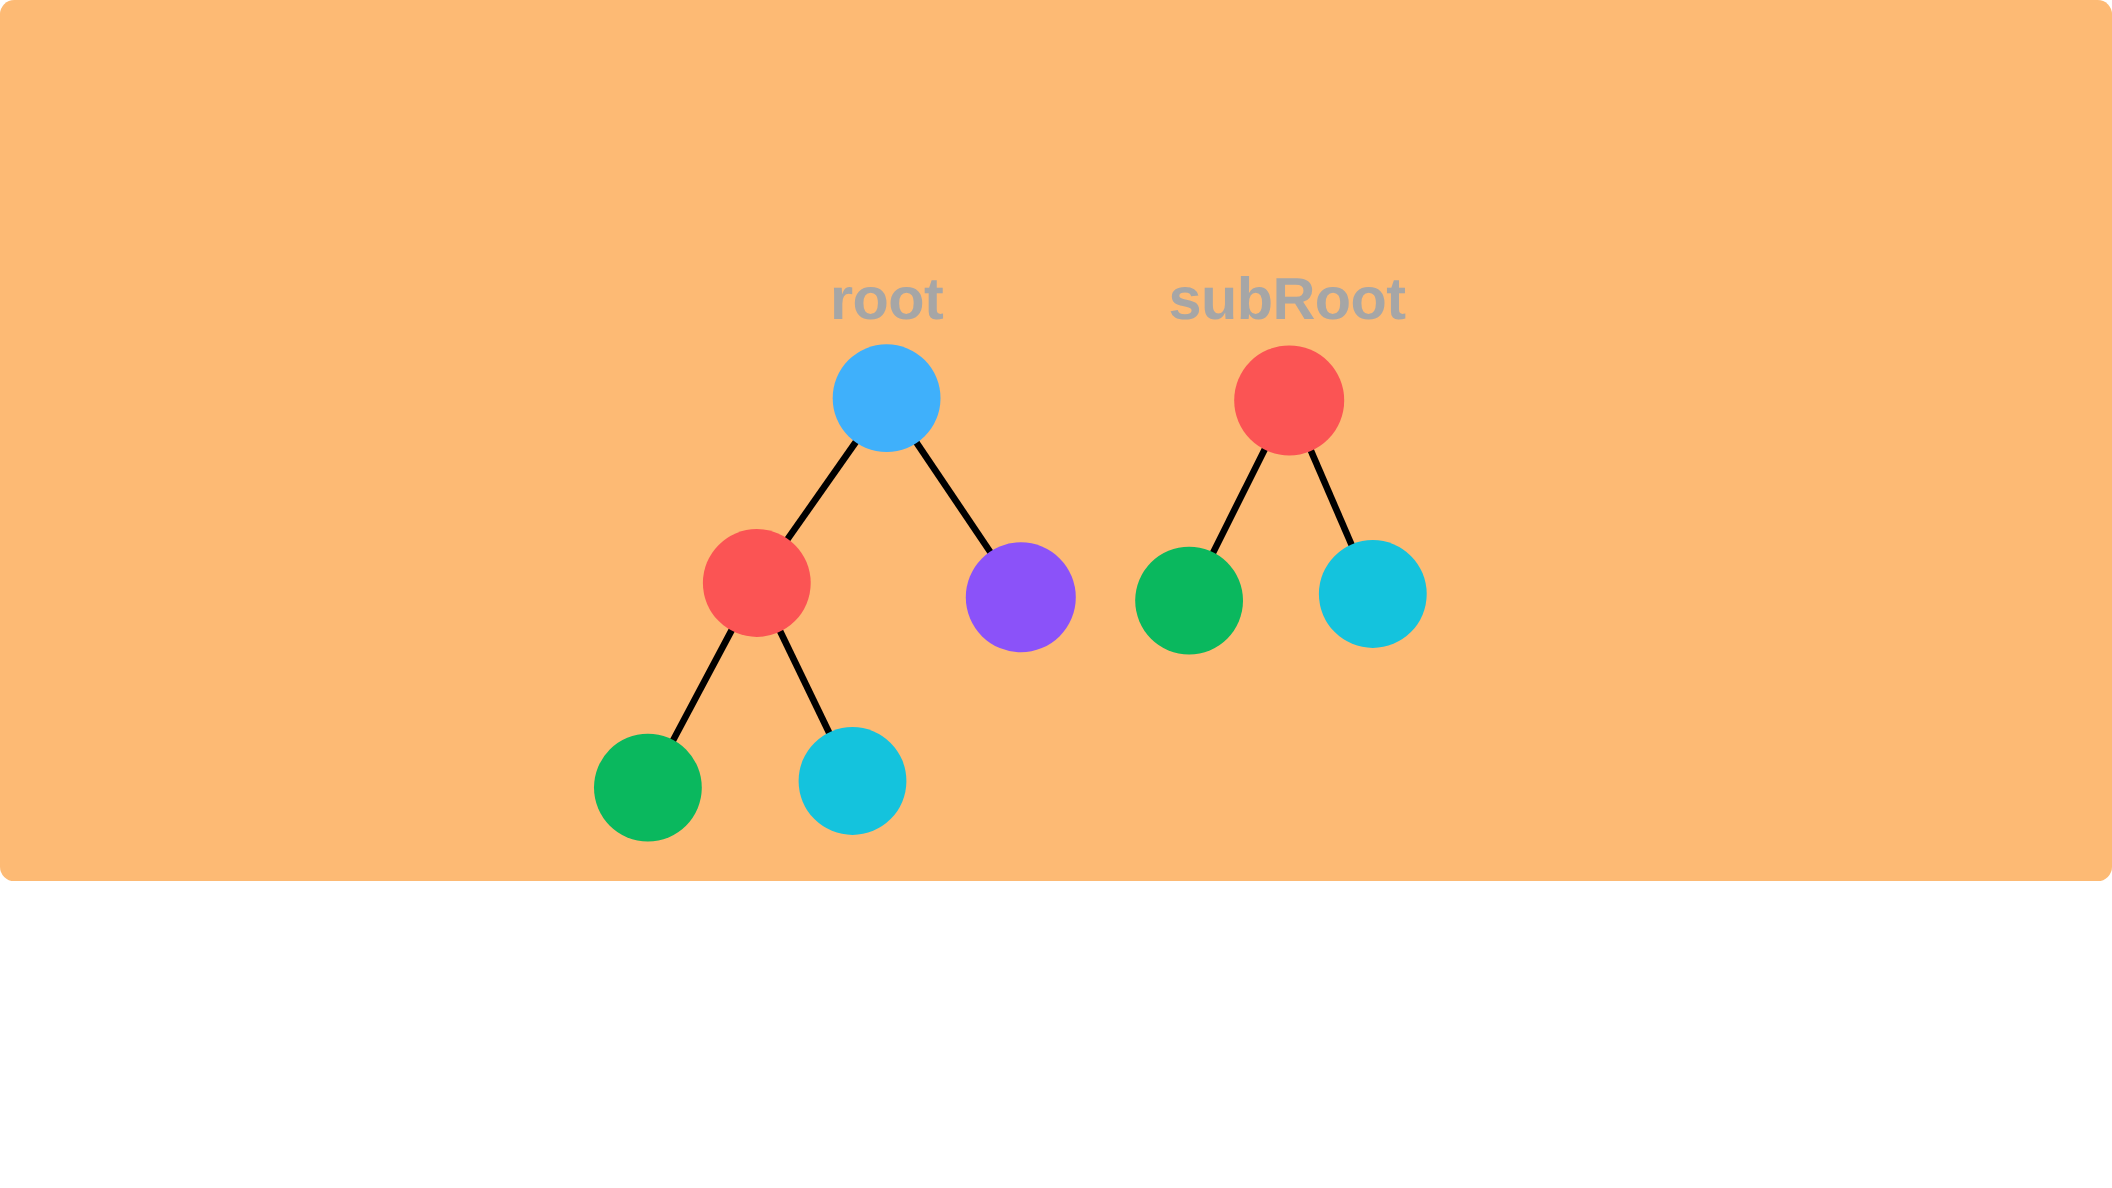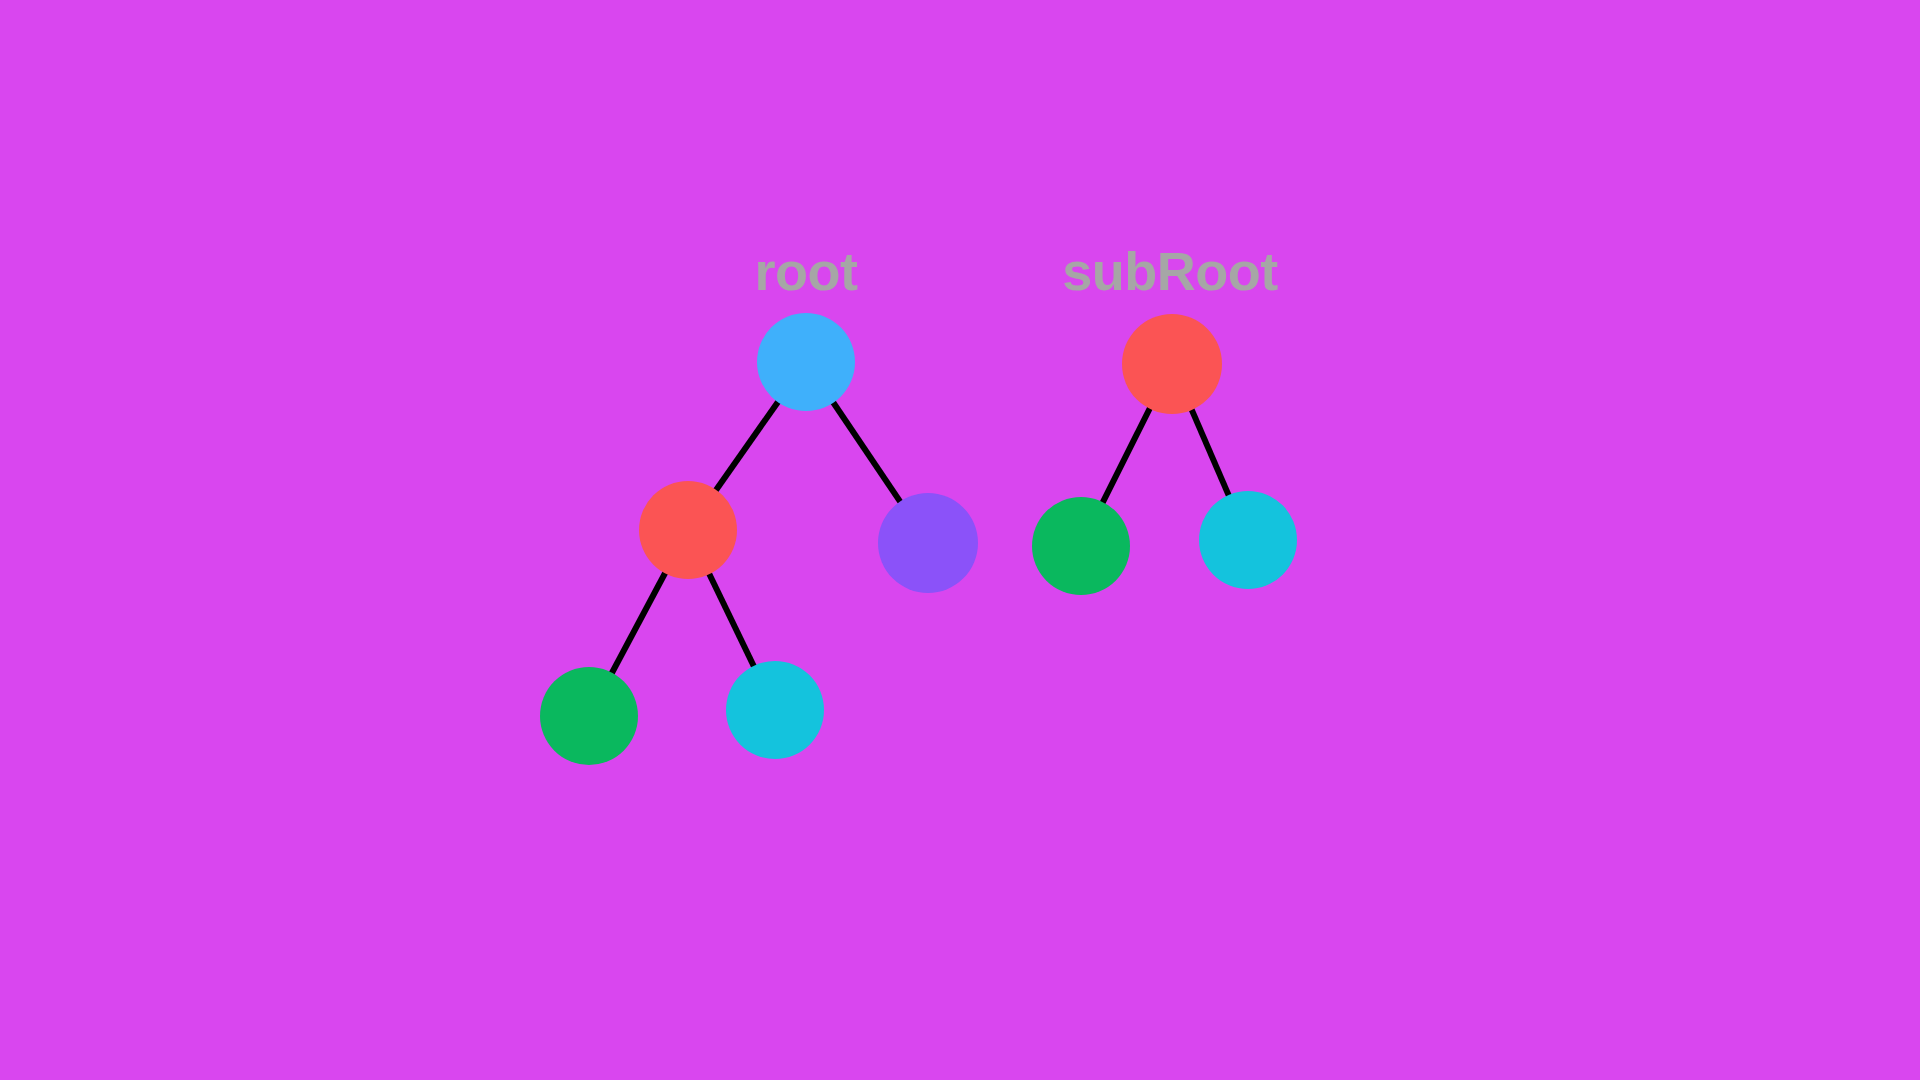--- a/index.html
+++ b/index.html
@@ -8,22 +8,23 @@
     padding: 0;
     width: 1920px;
     height: 1080px;
     background: #ffffff;
     overflow: hidden;
     font-family: "Liberation Sans", sans-serif;
   }
   #canvas {
     position: relative;
     width: 1920px;
-    height: 1080px;
-    background: #d946ef;
+    height: 801px;
+    background: #fdba74;
+    border-radius: 13px;
   }
   #diagram-svg {
     position: absolute;
     left: 0;
     top: 0;
     width: 1920px;
     height: 1080px;
     display: block;
   }
   .tree-label {

